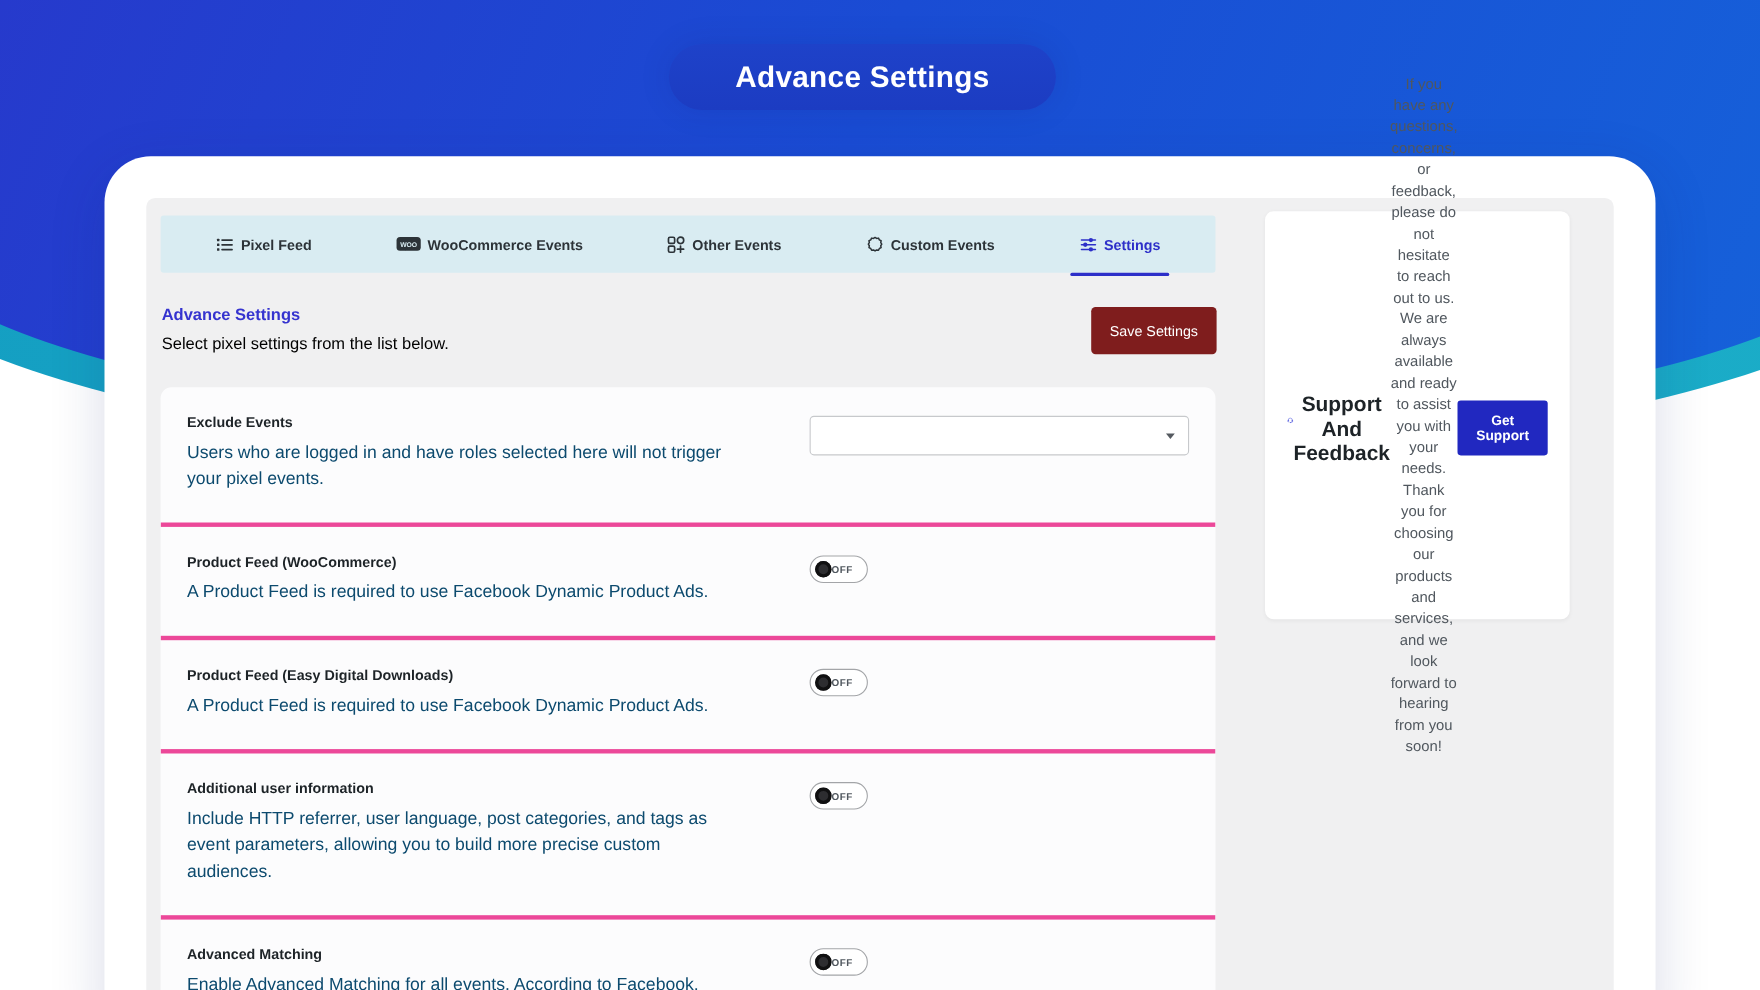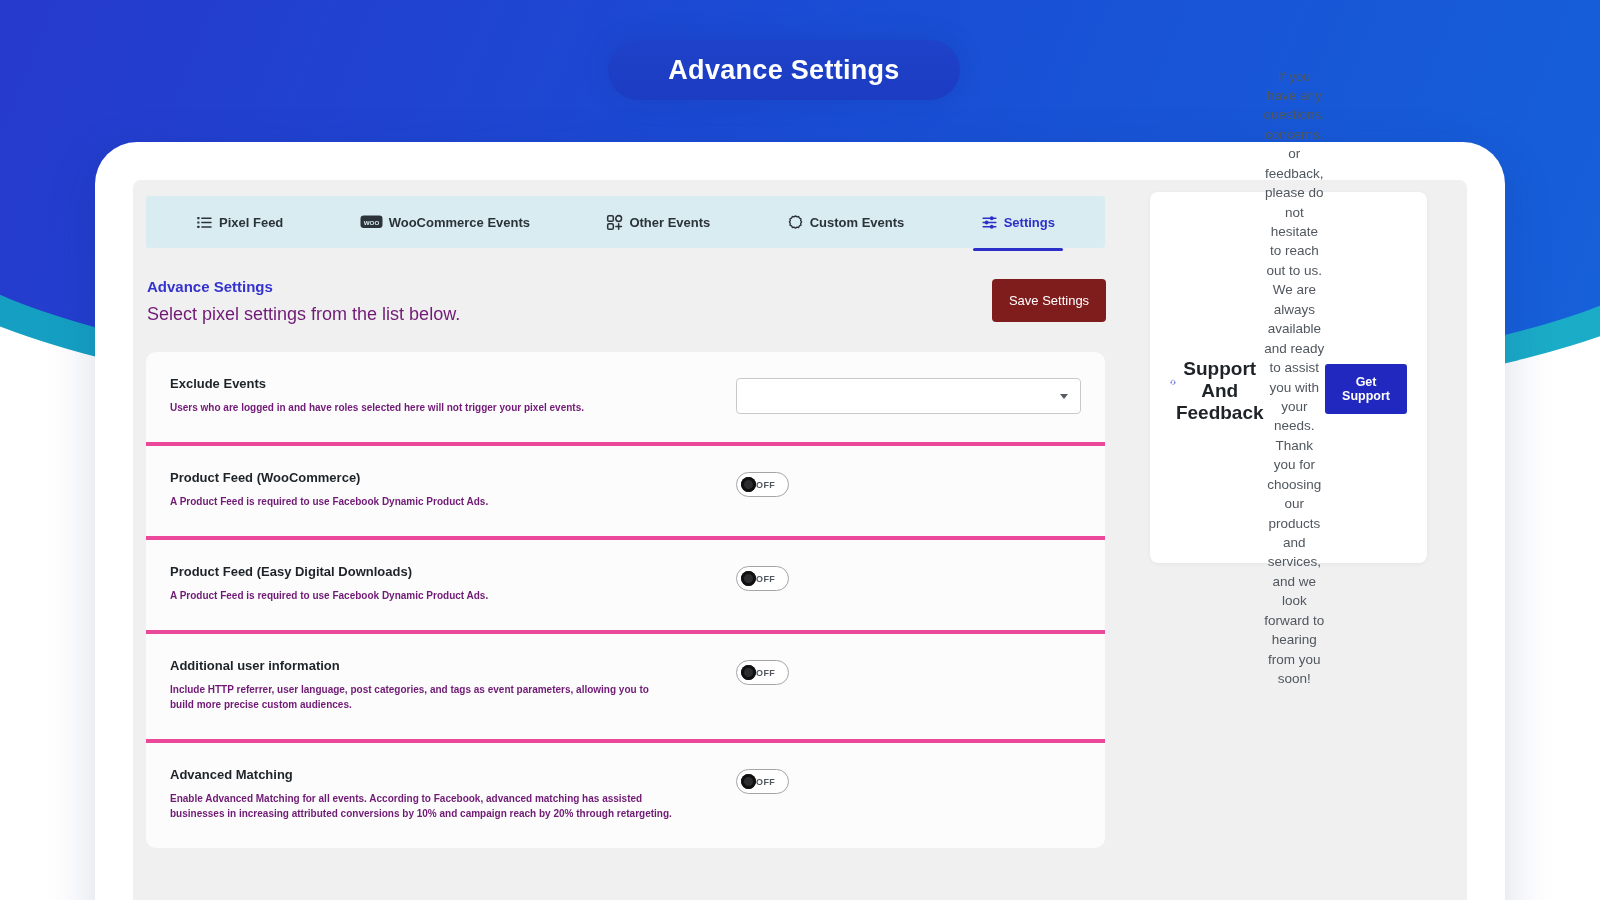--- a/index.html
+++ b/index.html
@@ -57,21 +57,21 @@
     content:""; position:absolute; left:-8px; right:-8px; bottom:-3px;
     height:3px; background:#2d2fc9; border-radius:2px;
   }
   
   .section-title {
     position:absolute; left:14px; top:98px;
     font-size:15px; font-weight:700; color:#3533cf;
   }
   .section-subtitle {
     position:absolute; left:14px; top:124px;
-    font-size:18px; color:#701a75;
+    font-size:15px; color:#000000;
   }
   .save-btn {
     position:absolute; right:361px; top:99px; width:114px; height:43px;
     background:#7f1d1d; color:#ffffff; font-size:13px; font-weight:500;
     border:none; border-radius:4px; cursor:pointer;
     display:flex; align-items:center; justify-content:center;
     font-family:"Liberation Sans", sans-serif;
   }
   
   .settings-card {
@@ -81,21 +81,21 @@
   .setting-row {
     display:flex; justify-content:space-between; align-items:flex-start;
     padding:24px 24px 27px 24px;
   }
   .setting-row + .setting-row { border-top:4px solid #ec4899; }
   .row-text { flex:1 1 auto; padding-right:30px; }
   .row-title {
     font-size:13px; font-weight:700; color:#1d2327; margin-bottom:9px;
   }
   .row-desc {
-    font-size:10px; color:#701a75; line-height:1.5; max-width:505px;font-weight:bold;
+    font-size:16px; color:#0c4a6e; line-height:1.5; max-width:505px;
   }
   .row-control { flex:0 0 345px; width:345px; margin-top:2px; }
   
   .select-box {
     width:345px; height:36px; background:#ffffff;
     border:1px solid #c7c9cc; border-radius:4px;
     display:flex; align-items:center; justify-content:flex-end;
     padding:0 12px; cursor:pointer;
   }
   .select-caret {

